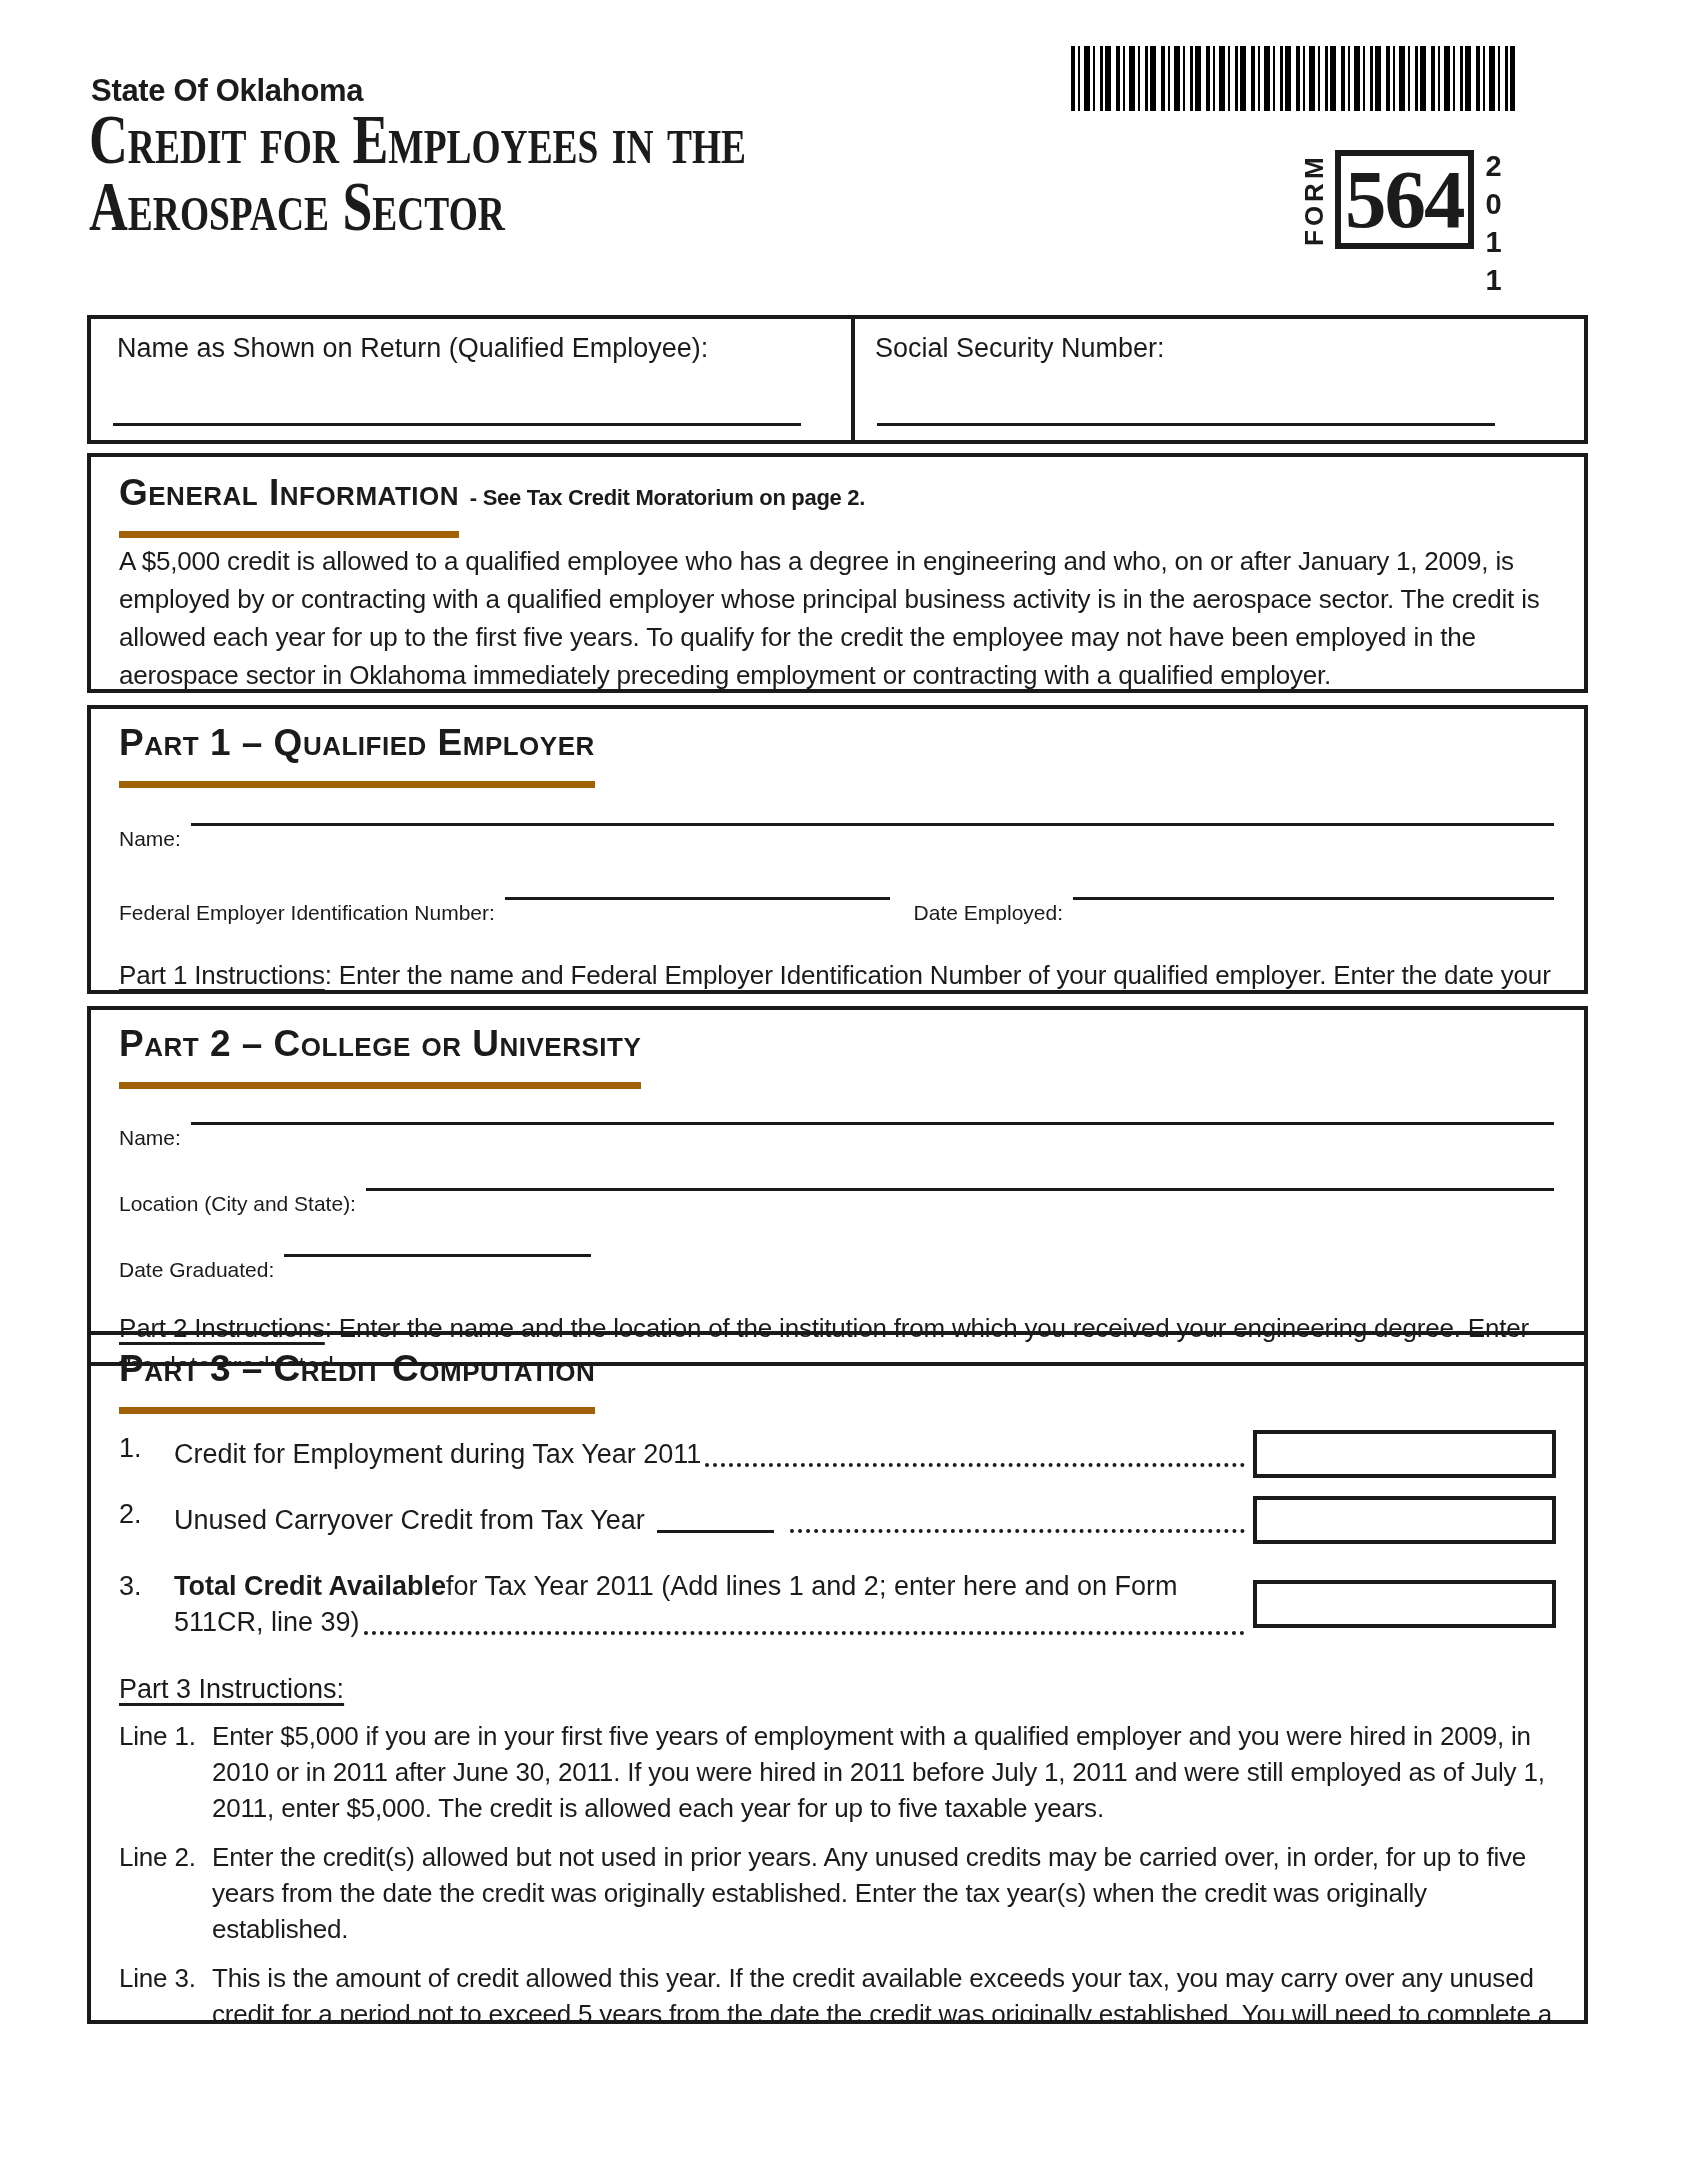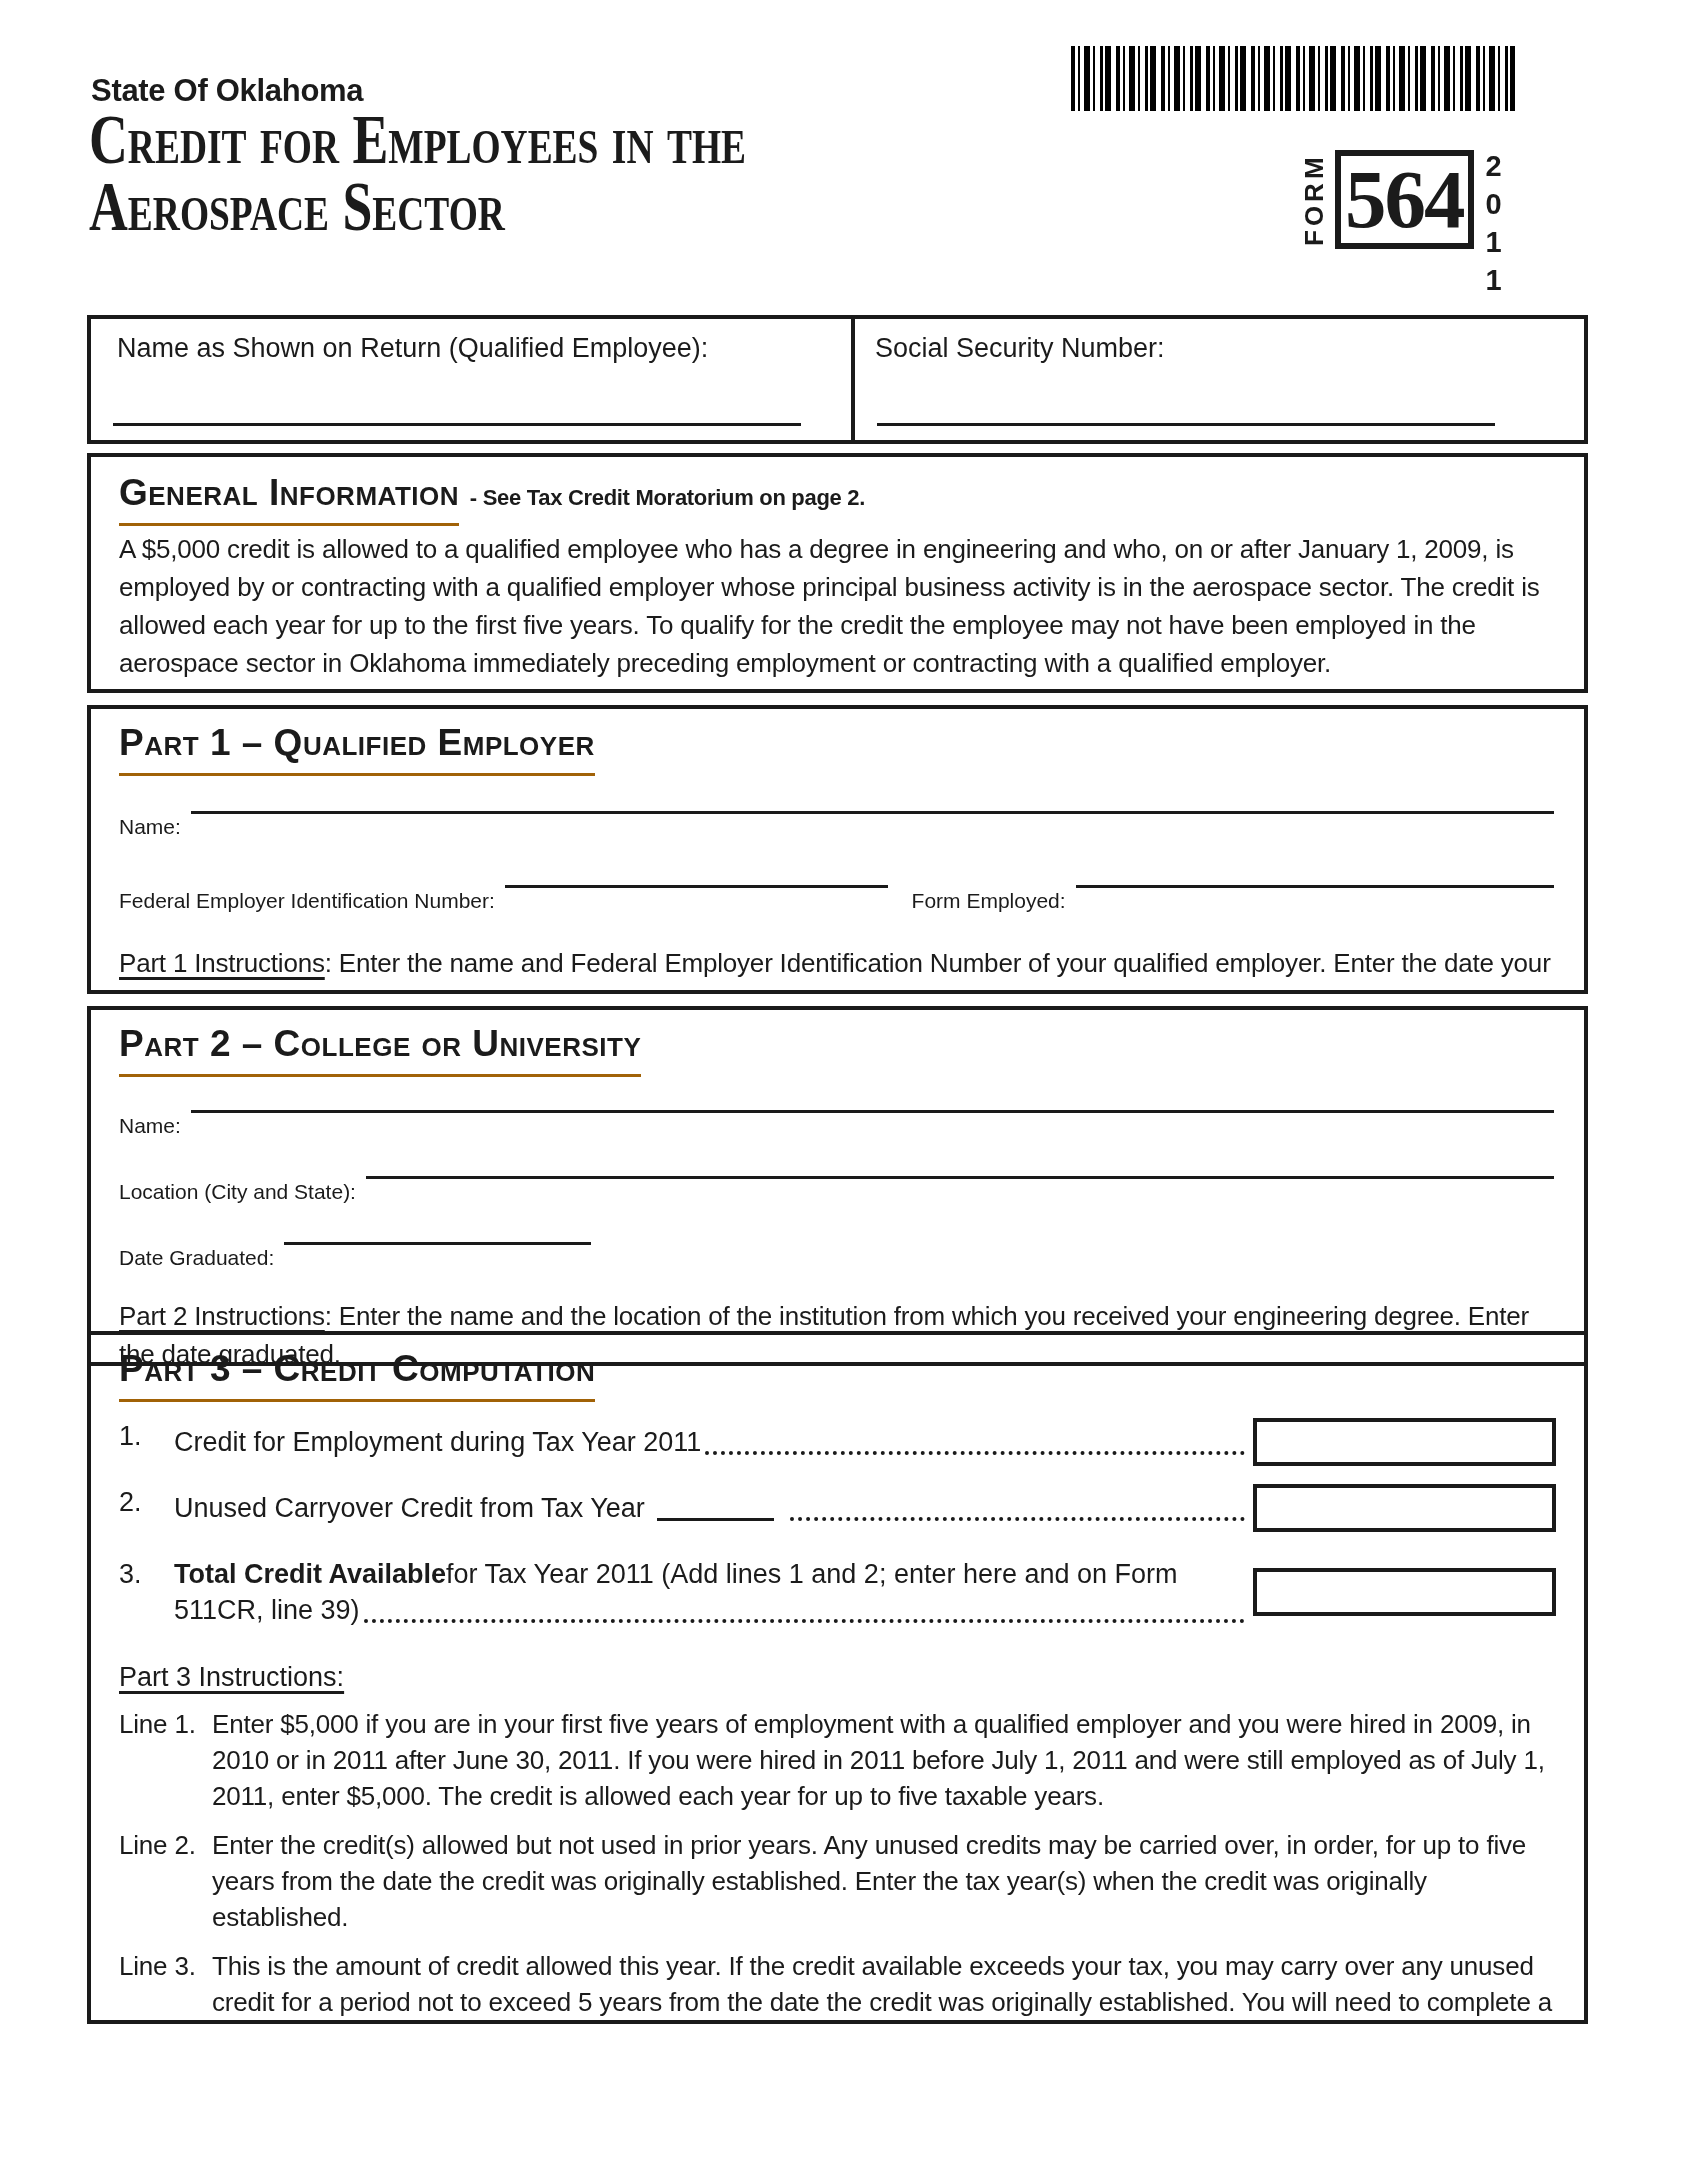--- a/index.html
+++ b/index.html
@@ -48,21 +48,21 @@
   .write-line { position:absolute; border-bottom:3px solid #1a1a1a; }
   .id-cell.name .write-line { left:22px; right:50px; bottom:14px; }
   .id-cell.ssn  .write-line { left:22px; right:89px; bottom:14px; }
 
   .gi   { top:453px;  height:240px; padding:14px 28px; }
   .p1   { top:705px;  height:289px; padding:12px 28px; }
   .p2   { top:1006px; height:360px; padding:12px 28px; }
   .p3   { top:1331px; height:693px; padding:12px 28px; }
 
   .sec-head { font-variant:small-caps; font-weight:bold; font-size:37px; line-height:44px; letter-spacing:0.5px; }
-  .sec-head .hu { display:inline-block; border-bottom:3px solid #a16207; padding-bottom:8px; }
+  .sec-head .hu { display:inline-block; border-bottom:7px solid #a16207; padding-bottom:16px; }
   .gi-sub { font-size:22px; font-weight:bold; font-variant:normal; letter-spacing:-0.3px; }
   .body-text { font-size:26px; line-height:38px; letter-spacing:-0.2px; margin-top:4px; }
 
   .field-row { display:flex; font-size:21px; line-height:34px; }
   .fill { flex:1; border-bottom:3px solid #1a1a1a; height:4px; margin:0 2px 5px 10px; }
   .fill.fixed310 { flex:0 0 307px; }
   .fill.fein { flex:1 1 0; margin-right:24px; }
   .fill.date { flex:1.25 1 0; }
   .instr-p { font-size:26px; line-height:38px; letter-spacing:-0.2px; }
   .u { text-decoration:underline; text-decoration-thickness:2.5px; text-underline-offset:5px; }
@@ -137,21 +137,21 @@
     <div class="sec-head">
       <span class="hu">Part 1 – Qualified Employer</span>
     </div>
     <div class="field-row row-name">
       <span>Name:</span>
       <span class="fill"></span>
     </div>
     <div class="field-row row-fein">
       <span>Federal Employer Identification Number:</span>
       <span class="fill fein"></span>
-      <span>Form Employed:</span>
+      <span>Date Employed:</span>
       <span class="fill date"></span>
     </div>
     <div class="instr-p">
       <span class="u">Part 1 Instructions</span><span>: Enter the name and Federal Employer Identification Number of your qualified employer. Enter the date your employment with such employer began.</span>
     </div>
   </div>
 
   <div class="sect p2">
     <div class="sec-head">
       <span class="hu">Part 2 – College or University</span>

